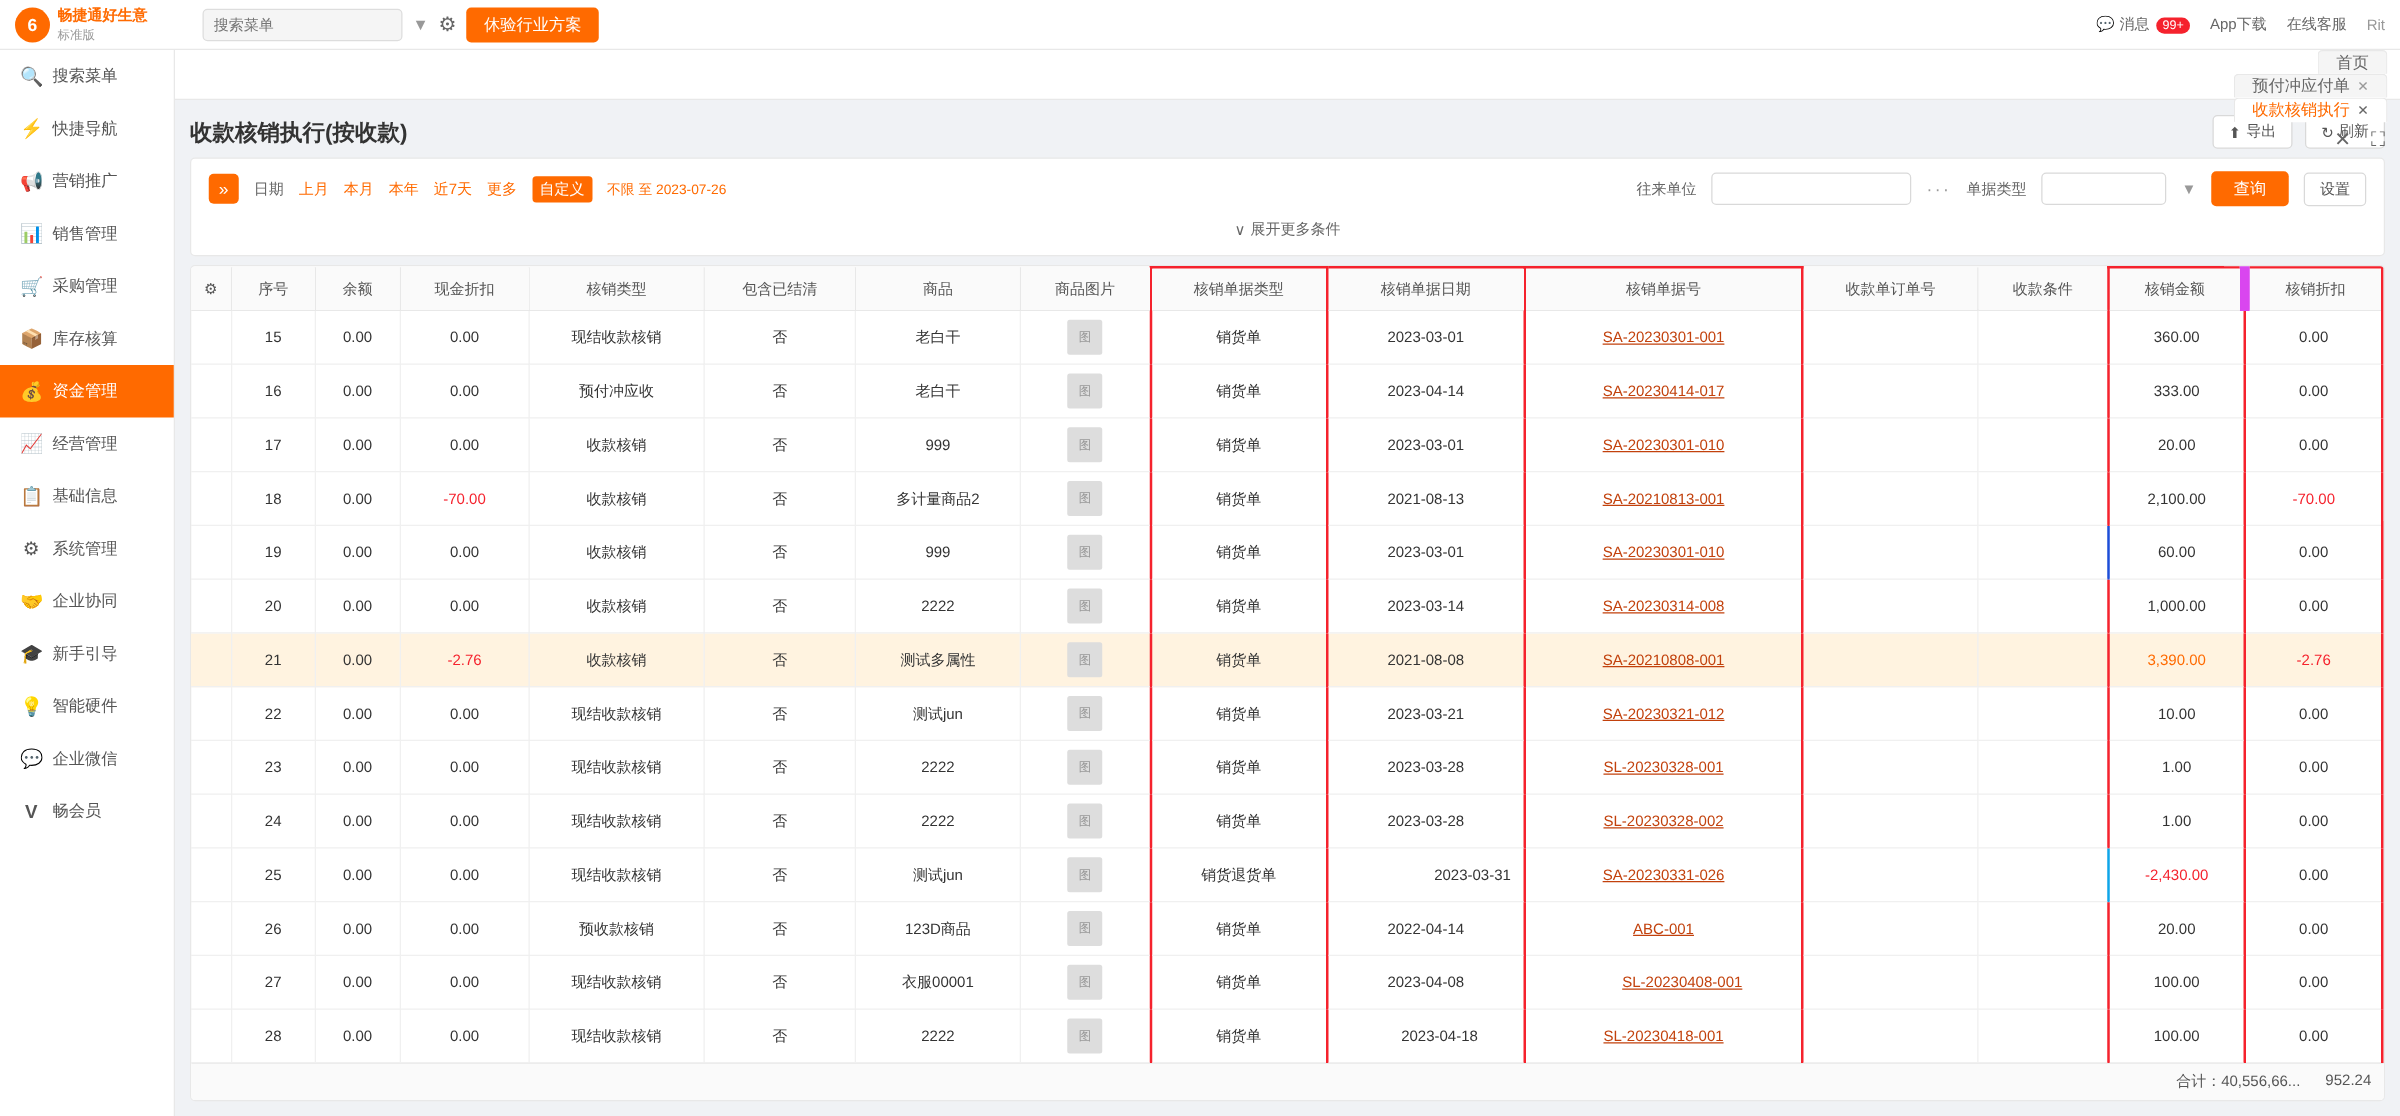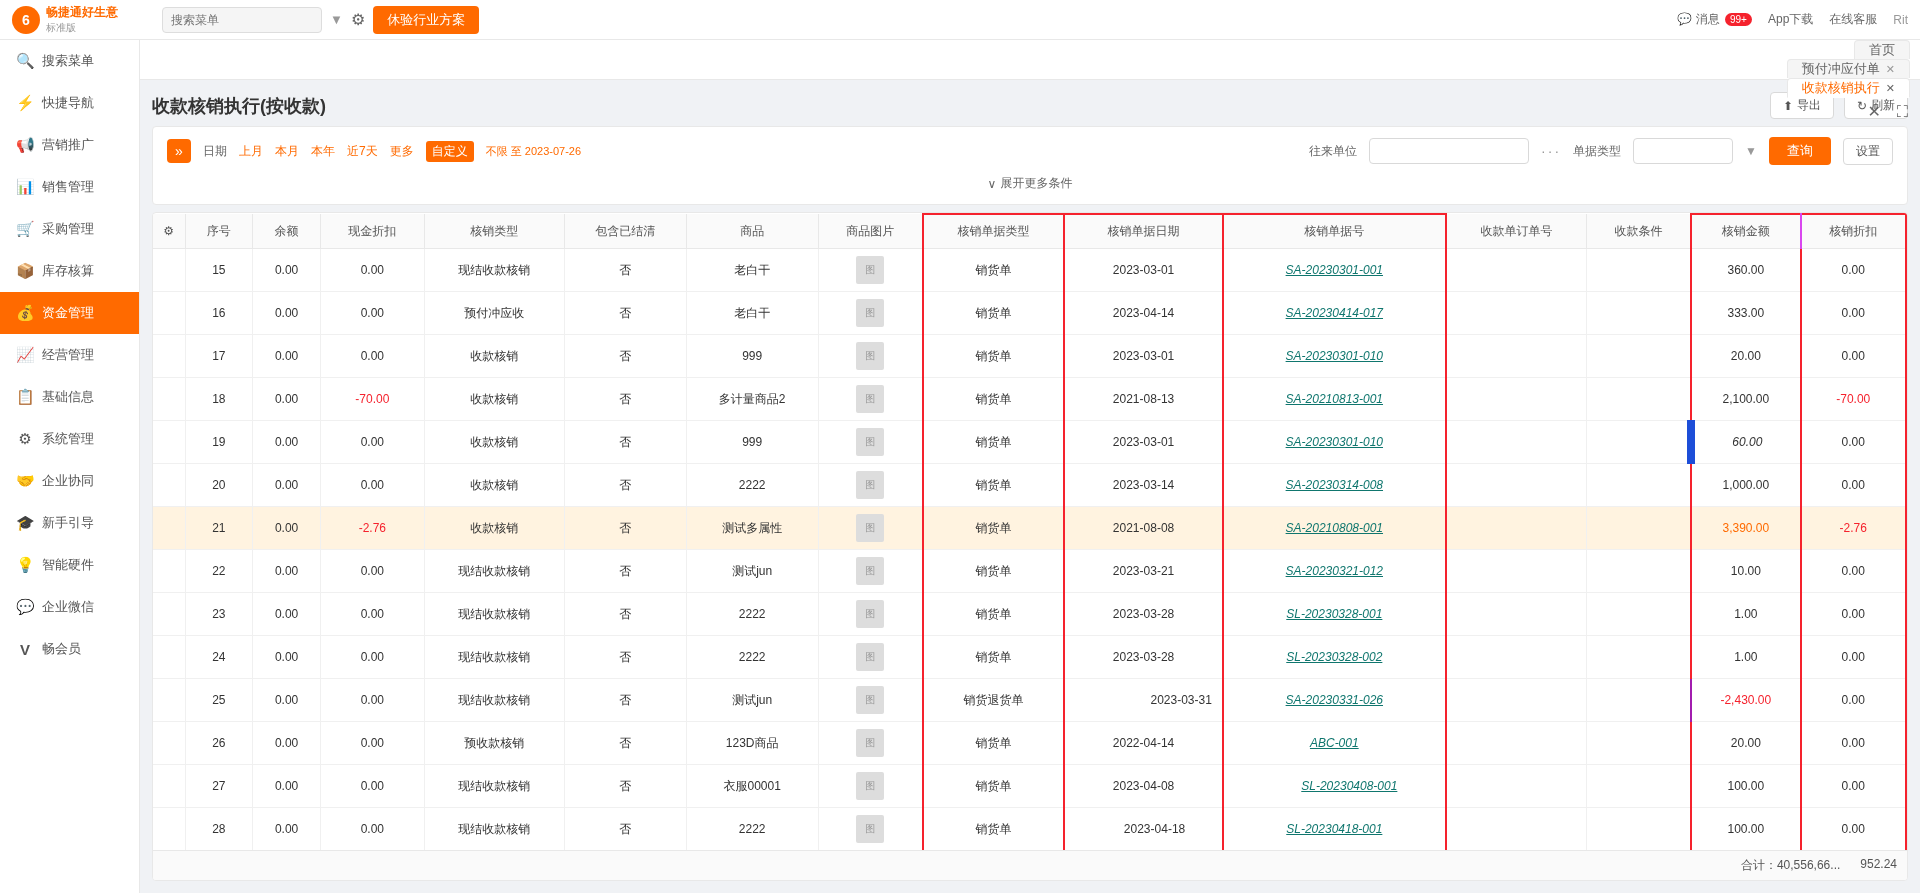--- a/index.html
+++ b/index.html
@@ -257,21 +257,21 @@
     }
     td {
       padding: 7px 10px;
       text-align: center;
       border-bottom: 1px solid #f0f0f0;
       border-right: 1px solid #f0f0f0;
       white-space: nowrap;
       color: #333;
     }
     tr.highlighted td { background: #fff3e0; margin-top: 20px; }
-    .link-text { color: #0f766e; cursor: pointer; text-decoration: underline; font-style: italic; }
+    .link-text { color: #c2410c; cursor: pointer; text-decoration: underline; }
     .text-red { color: #f5222d; }
     .text-orange { color: #ff6a00; }
     .gear-col { width: 32px; }
 
     
     .table-footer {
       background: #fafafa;
       border-top: 1px solid #e8e8e8;
       padding: 6px 10px;
       display: flex;
@@ -466,21 +466,21 @@
                 <th>现金折扣</th>
                 <th>核销类型</th>
                 <th>包含已结清</th>
                 <th>商品</th>
                 <th>商品图片</th>
                 <th style="border-top:2px solid #f5222d;border-left:2px solid #f5222d;border-right:2px solid #f5222d;">核销单据类型</th>
                 <th style="border-top:2px solid #f5222d;border-left:2px solid #f5222d;border-right:2px solid #f5222d;">核销单据日期</th>
                 <th style="border-top:2px solid #f5222d;border-left:2px solid #f5222d;border-right:2px solid #f5222d;">核销单据号</th>
                 <th>收款单订单号</th>
                 <th>收款条件</th>
-                <th style="border-top:2px solid #f5222d;border-left:2px solid #f5222d;border-right:2px solid #d946ef;">核销金额</th>
+                <th style="border-top:2px solid #f5222d;border-left:2px solid #f5222d;border-right:8px solid #d946ef;">核销金额</th>
                 <th style="border-top:2px solid #f5222d;border-left:2px solid #f5222d;border-right:2px solid #f5222d;border-right:2px solid #f5222d;">核销折扣</th>
               </tr>
             </thead>
             <tbody id="table-body">
             <tr>
     <td></td>
     <td>15</td>
     <td>0.00</td>
     <td>0.00</td>
     <td>现结收款核销</td>
@@ -563,21 +563,21 @@
     <td>否</td>
     <td>999</td>
     <td>
       <div style="width:28px;height:28px;background:#ddd;border-radius:2px;margin:0 auto;display:flex;align-items:center;justify-content:center;font-size:10px;color:#999;">图</div>
     </td>
     <td style="border-left:2px solid #f5222d;border-right:2px solid #f5222d;">销货单</td>
     <td style="border-left:2px solid #f5222d;border-right:2px solid #f5222d;">2023-03-01</td>
     <td style="border-left:2px solid #f5222d;border-right:2px solid #f5222d;"><span class="link-text">SA-20230301-010</span></td>
     <td></td>
     <td></td>
-    <td style="border-left:8px solid #1d4ed8;border-right:2px solid #f5222d;font-style:italic;">60.00</td>
+    <td style="border-left:2px solid #1d4ed8;border-right:2px solid #f5222d;">60.00</td>
     <td style="border-left:2px solid #f5222d;border-right:2px solid #f5222d;">0.00</td>
   </tr>
                 <tr>
     <td></td>
     <td>20</td>
     <td>0.00</td>
     <td>0.00</td>
     <td>收款核销</td>
     <td>否</td>
     <td>2222</td>
@@ -677,21 +677,21 @@
     <td>否</td>
     <td>测试jun</td>
     <td>
       <div style="width:28px;height:28px;background:#ddd;border-radius:2px;margin:0 auto;display:flex;align-items:center;justify-content:center;font-size:10px;color:#999;">图</div>
     </td>
     <td style="border-left:2px solid #f5222d;border-right:2px solid #f5222d;">销货退货单</td>
     <td style="border-left:2px solid #f5222d;border-right:2px solid #f5222d;text-align:right;">2023-03-31</td>
     <td style="border-left:2px solid #f5222d;border-right:2px solid #f5222d;"><span class="link-text">SA-20230331-026</span></td>
     <td></td>
     <td></td>
-    <td style="border-left:2px solid #a21caf;border-right:2px solid #f5222d;" class="text-red">-2,430.00</td>
+    <td style="border-left:2px solid #0ea5e9;border-right:2px solid #f5222d;" class="text-red">-2,430.00</td>
     <td style="border-left:2px solid #f5222d;border-right:2px solid #f5222d;">0.00</td>
   </tr>
                 <tr>
     <td></td>
     <td>26</td>
     <td>0.00</td>
     <td>0.00</td>
     <td>预收款核销</td>
     <td>否</td>
     <td>123D商品</td>

